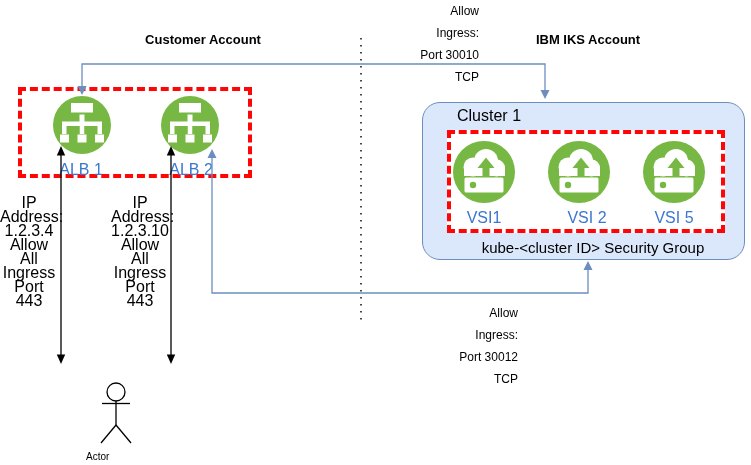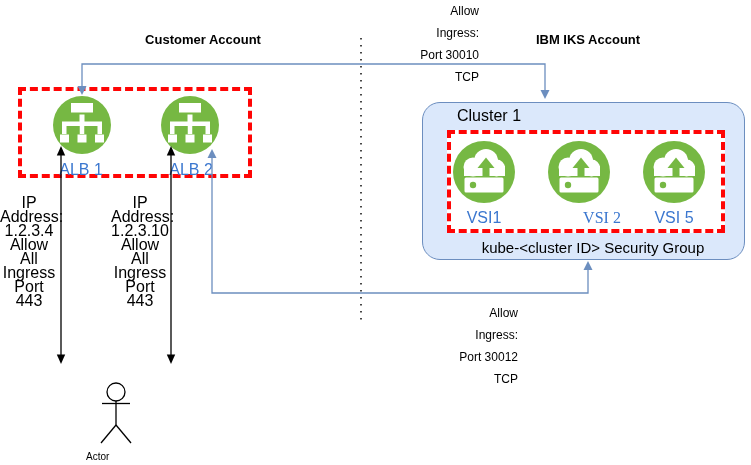--- a/index.html
+++ b/index.html
@@ -112,21 +112,21 @@
       <circle cx="20" cy="26" r="9.5" fill="#fff"></circle>
       <circle cx="33" cy="20" r="12" fill="#fff"></circle>
       <circle cx="43.5" cy="27" r="8.5" fill="#fff"></circle>
       <rect x="11" y="25" width="41" height="10" fill="#fff"></rect>
       <polygon points="33,16.5 24.5,27 41.5,27" fill="#76b843"></polygon>
       <rect x="29.5" y="26" width="7" height="10.5" fill="#76b843"></rect>
       <rect x="11.5" y="36.5" width="39" height="15" rx="1.5" fill="#fff"></rect>
       <circle cx="20" cy="44" r="3.2" fill="#76b843"></circle>
     </svg>
   </div>
-  <div class="abs node-label" style="left:572px;top:209px;width:60px;font-family:Liberation Serif, serif;">VSI 2</div>
+  <div class="abs node-label" style="left:557px;top:209px;width:60px;">VSI 2</div>
 
   <div class="abs" style="left:643px;top:141px;width:62px;height:62px;">
     <svg width="62" height="62" viewBox="0 0 62 62">
       <circle cx="31" cy="31" r="31" fill="#76b843"></circle>
       <circle cx="20" cy="26" r="9.5" fill="#fff"></circle>
       <circle cx="33" cy="20" r="12" fill="#fff"></circle>
       <circle cx="43.5" cy="27" r="8.5" fill="#fff"></circle>
       <rect x="11" y="25" width="41" height="10" fill="#fff"></rect>
       <polygon points="33,16.5 24.5,27 41.5,27" fill="#76b843"></polygon>
       <rect x="29.5" y="26" width="7" height="10.5" fill="#76b843"></rect>

